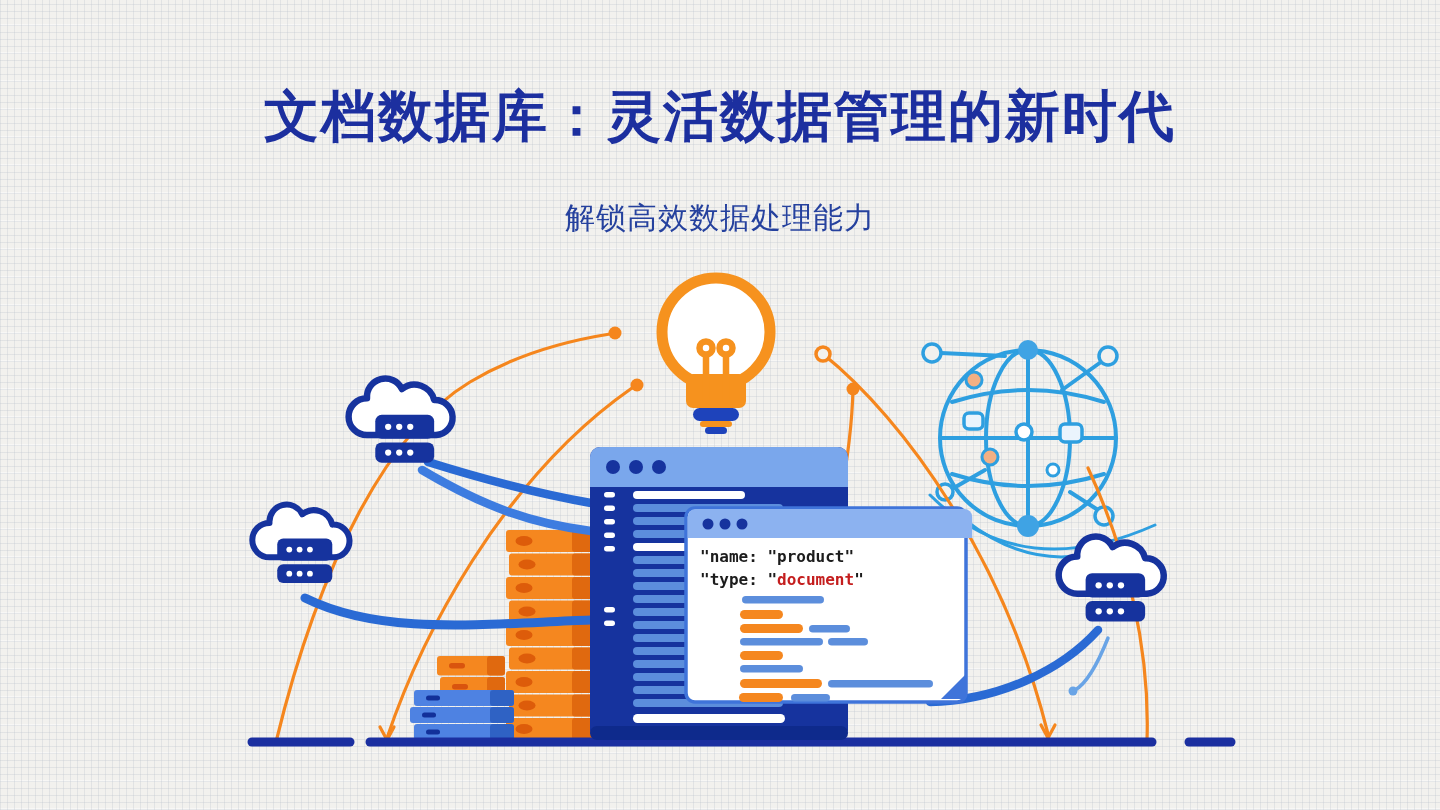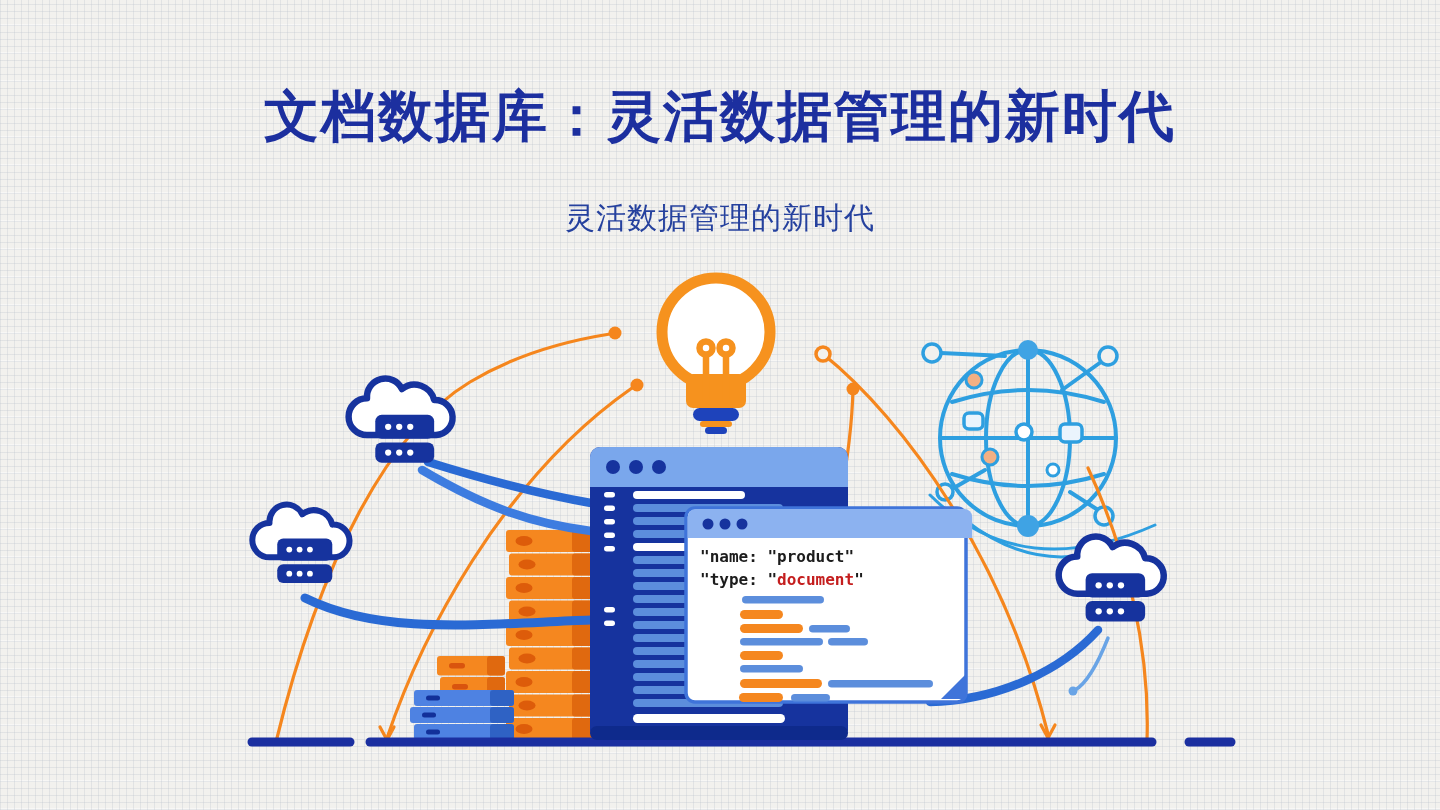--- a/index.html
+++ b/index.html
@@ -25,21 +25,21 @@
     font-family:"DejaVu Sans Mono", monospace;
     font-size:16px;font-weight:bold;fill:#1c1c1c;
   }
 </style>
 </head>
 <body>
 
 <div class="stage">
 
   <div class="title">文档数据库：灵活数据管理的新时代</div>
-  <div class="subtitle">灵活数据管理的新时代</div>
+  <div class="subtitle">解锁高效数据处理能力</div>
 
   <svg width="1440" height="810" viewBox="0 0 1440 810" style="position:absolute;left:0;top:0;">
 
     <g stroke="#2e9fe0" fill="none" stroke-width="4" stroke-linecap="round">
       <circle cx="1028" cy="438" r="88"></circle>
       <ellipse cx="1028" cy="438" rx="42" ry="88"></ellipse>
       <line x1="1028" y1="350" x2="1028" y2="526"></line>
       <line x1="940" y1="438" x2="1116" y2="438"></line>
       <path d="M952,402 Q1028,378 1104,402"></path>
       <path d="M952,474 Q1028,498 1104,474"></path>

